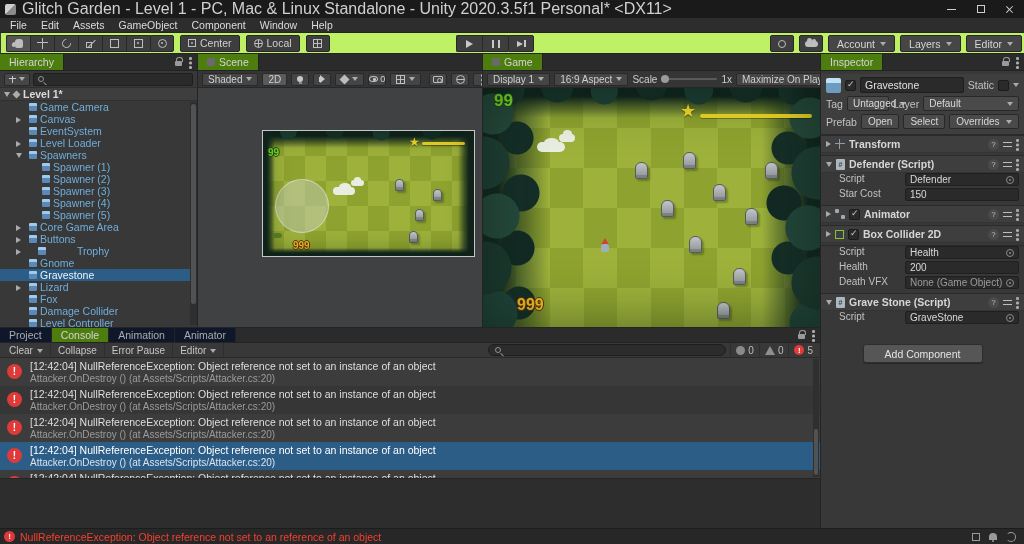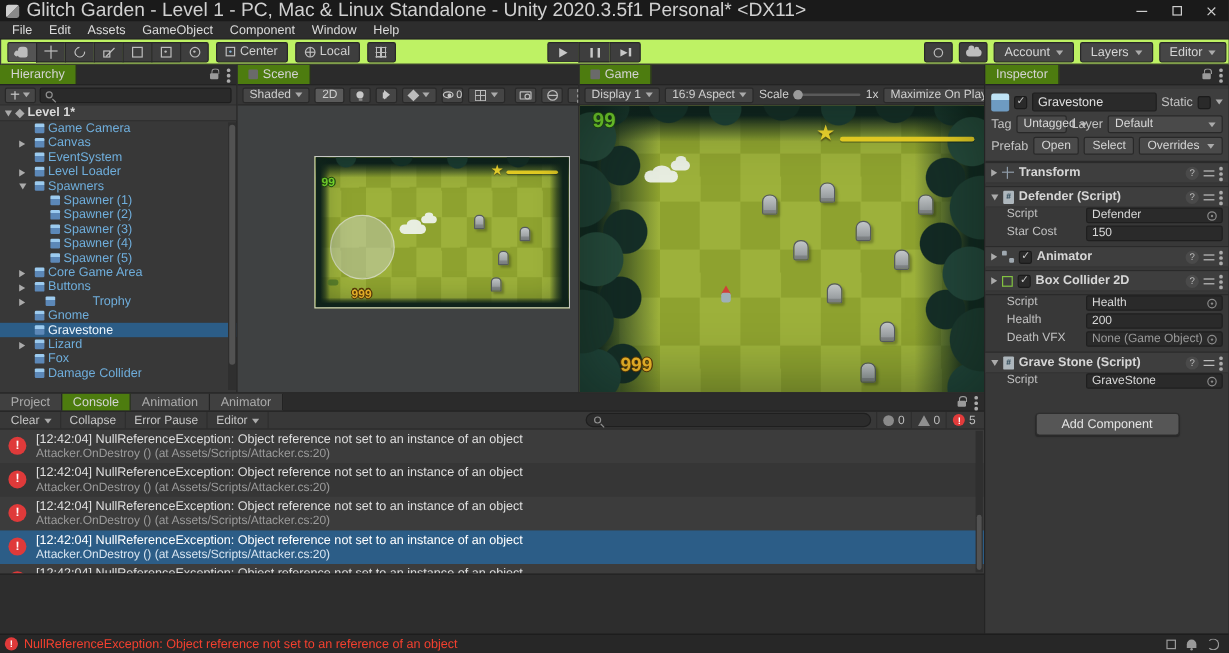--- a/index.html
+++ b/index.html
@@ -90,21 +90,21 @@
 
 
 .panel{position:absolute;background:#383838;overflow:hidden;}
 #hierarchy{left:0;top:54px;width:198px;height:273px;border-right:1px solid #242424;}
 #scenep{left:198px;top:54px;width:285px;height:273px;border-right:1px solid #242424;}
 #gamep{left:483px;top:54px;width:337px;height:273px;}
 #inspector{left:820px;top:54px;width:204px;height:474px;border-left:1px solid #242424;}
 #consolep{left:0;top:327px;width:820px;height:201px;border-top:1px solid #242424;}
 .tabbar{height:17px;background:#2B2B2B;display:flex;align-items:stretch;border-bottom:1px solid #232323;position:relative;}
 .tabbar.small{height:15px;}
-.tab{display:flex;align-items:center;gap:4px;padding:0 9px;font-size:10.5px;color:#ABABAB;border-right:1px solid #232323;background:#404040;white-space:nowrap;}
+.tab{display:flex;align-items:center;gap:4px;padding:0 9px;font-size:10.5px;color:#ABABAB;border-right:1px solid #232323;background:#0f172a;white-space:nowrap;}
 .tab.active{background:#4d7c0f;color:#D4D4D4;}
 .tab-ico{width:8px;height:8px;background:#6A6A6A;border-radius:1px;flex:none;}
 .tab-right{position:absolute;right:5px;top:0;height:100%;display:flex;align-items:center;gap:7px;}
 
 
 .hier-search-row{height:17px;display:flex;align-items:center;gap:3px;padding:0 4px;border-bottom:1px solid #2F2F2F;}
 .mini-btn{height:13px;display:flex;align-items:center;gap:3px;background:#464646;border:1px solid #282828;border-radius:2px;padding:0 4px;}
 .search-box{flex:1;height:13px;background:#2A2A2A;border:1px solid #1E1E1E;border-radius:2px;display:flex;align-items:center;padding:0 4px;gap:3px;}
 .scene-row{height:13px;background:#3E3E3E;display:flex;align-items:center;gap:3px;padding-left:4px;font-size:10.5px;color:#DADADA;font-weight:bold;border-bottom:1px solid #303030;}
 .ic-uscene{width:7px;height:7px;background:#ABABAB;transform:rotate(45deg) scale(.8);flex:none;}
@@ -441,20 +441,25 @@
         <div class="hrow" style="padding-left: 29px;">
           <span class="cube"></span>
           <span class="hlabel">Fox</span>
           <span class="harrow"></span>
         </div>
         <div class="hrow" style="padding-left: 29px;">
           <span class="cube"></span>
           <span class="hlabel">Damage Collider</span>
           <span class="harrow"></span>
         </div>
+        <div class="hrow" style="padding-left: 29px;">
+          <span class="cube"></span>
+          <span class="hlabel">Level Controller</span>
+          <span class="harrow"></span>
+        </div>
       </div>
     <div class="vsb">
         <div class="thumb"></div>
       </div>
   </div>
 
   <div class="panel" id="scenep">
     <div class="tabbar">
       <div class="tab active">
           <span class="tab-ico"></span>

